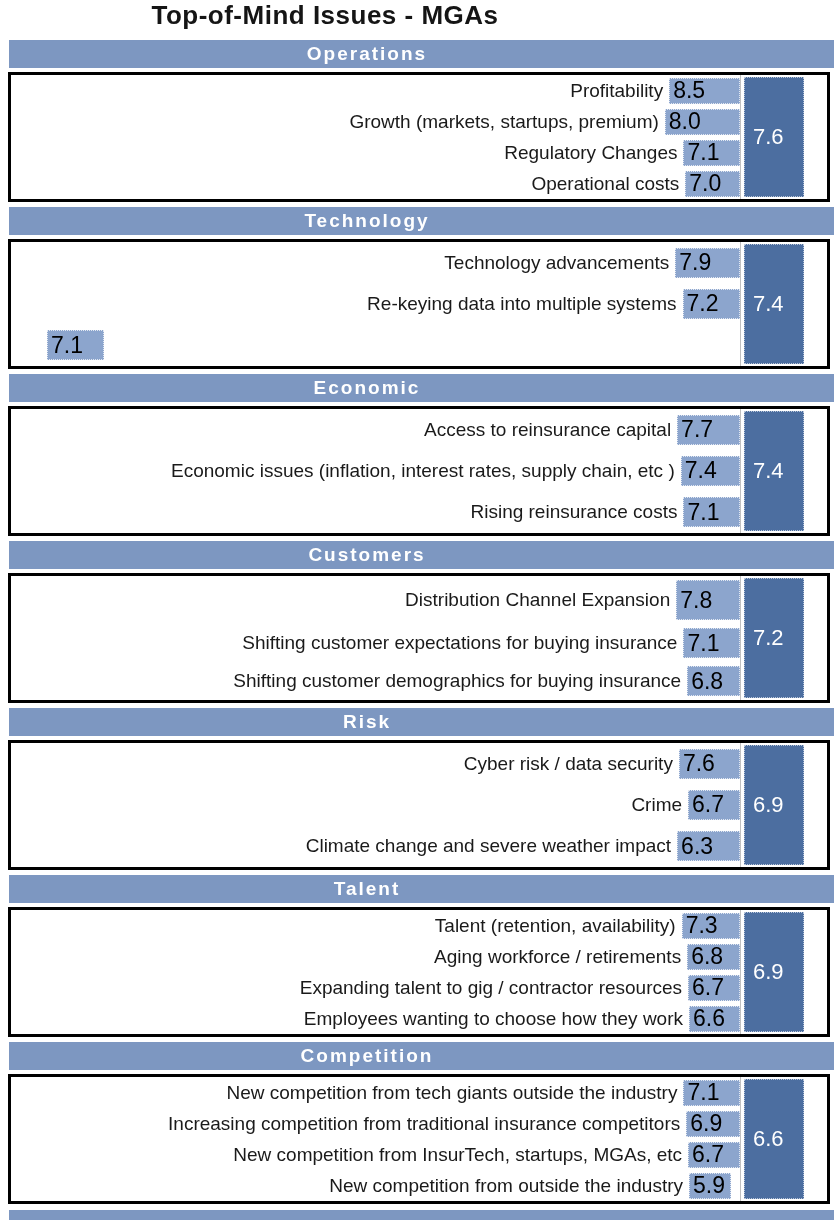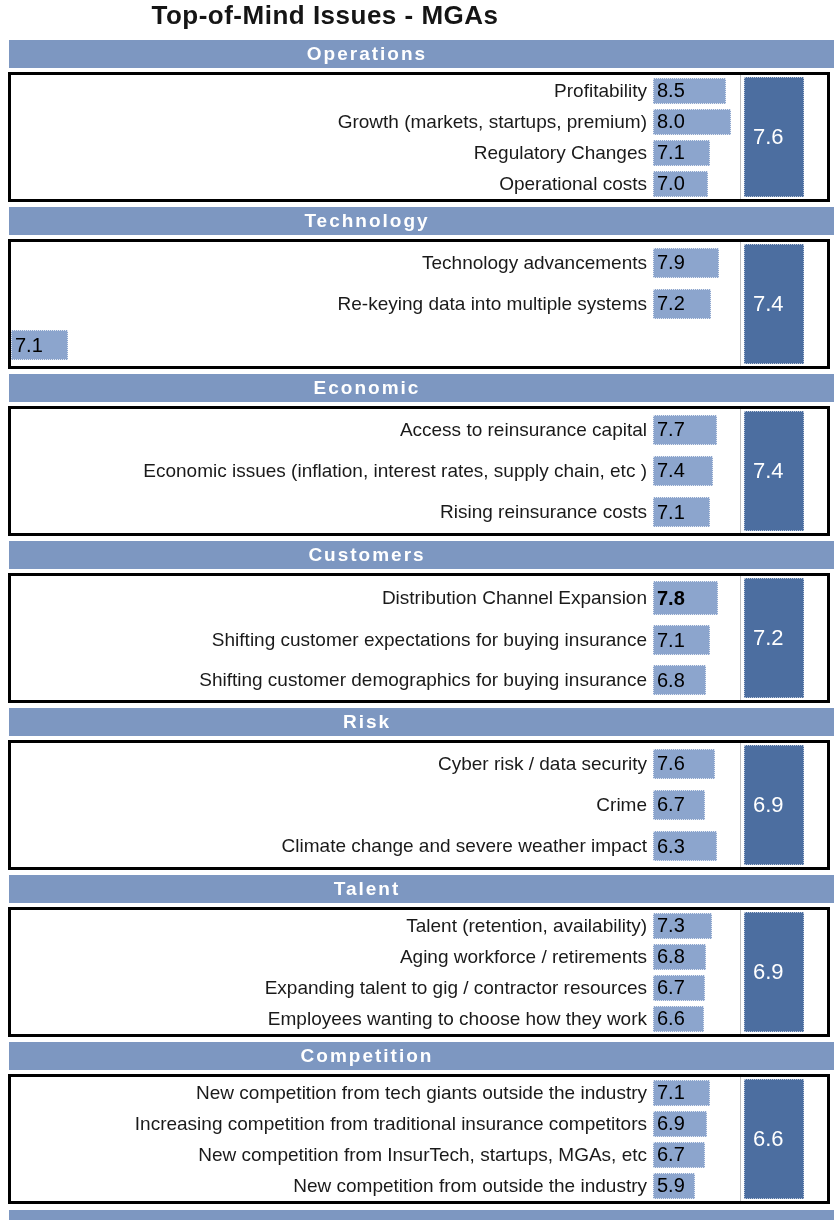--- a/index.html
+++ b/index.html
@@ -51,37 +51,37 @@
     background: #ffffff;
   }
   .rows {
     position: absolute;
     left: 0; top: 0; bottom: 0;
     width: 729px;
     display: flex;
     flex-direction: column;
     justify-content: space-around;
   }
-  .issue-row { display: flex; align-items: center; }
+  .issue-row { display: flex; align-items: center; margin-left: 36px; }
   .issue-label {
     width: 642px;
     padding-right: 6px;
     text-align: right;
     font-size: 19px;
     color: var(--label-text);
     white-space: nowrap;
     overflow: hidden;
   }
   .issue-bar {
     background: var(--bar-color);
     border: 1px dotted rgba(255,255,255,0.75);
     display: flex;
     align-items: center;
     padding-left: 3px;
-    font-size: 20px;
+    font-size: 23px;
     color: var(--value-text);
     white-space: nowrap;
   }
   .divider {
     position: absolute;
     top: 0; bottom: 0;
     left: 729px;
     width: 1px;
     background: var(--divider-color);
   }
@@ -177,21 +177,21 @@
         <div class="divider"></div>
         <div class="avgbox">7.4</div>
       </div>
       <div class="band">
         <div class="band-label">Customers</div>
       </div>
       <div class="panel">
         <div class="rows">
           <div class="issue-row">
             <div class="issue-label">Distribution Channel Expansion</div>
-            <div class="issue-bar" style="height: 34px; width: 65px; font-weight: bold;">7.8</div>
+            <div class="issue-bar" style="height: 40px; width: 65px;">7.8</div>
           </div>
           <div class="issue-row">
             <div class="issue-label">Shifting customer expectations for buying insurance</div>
             <div class="issue-bar" style="height: 30px; width: 57px;">7.1</div>
           </div>
           <div class="issue-row">
             <div class="issue-label">Shifting customer demographics for buying insurance</div>
             <div class="issue-bar" style="height: 30px; width: 53px;">6.8</div>
           </div>
         </div>

